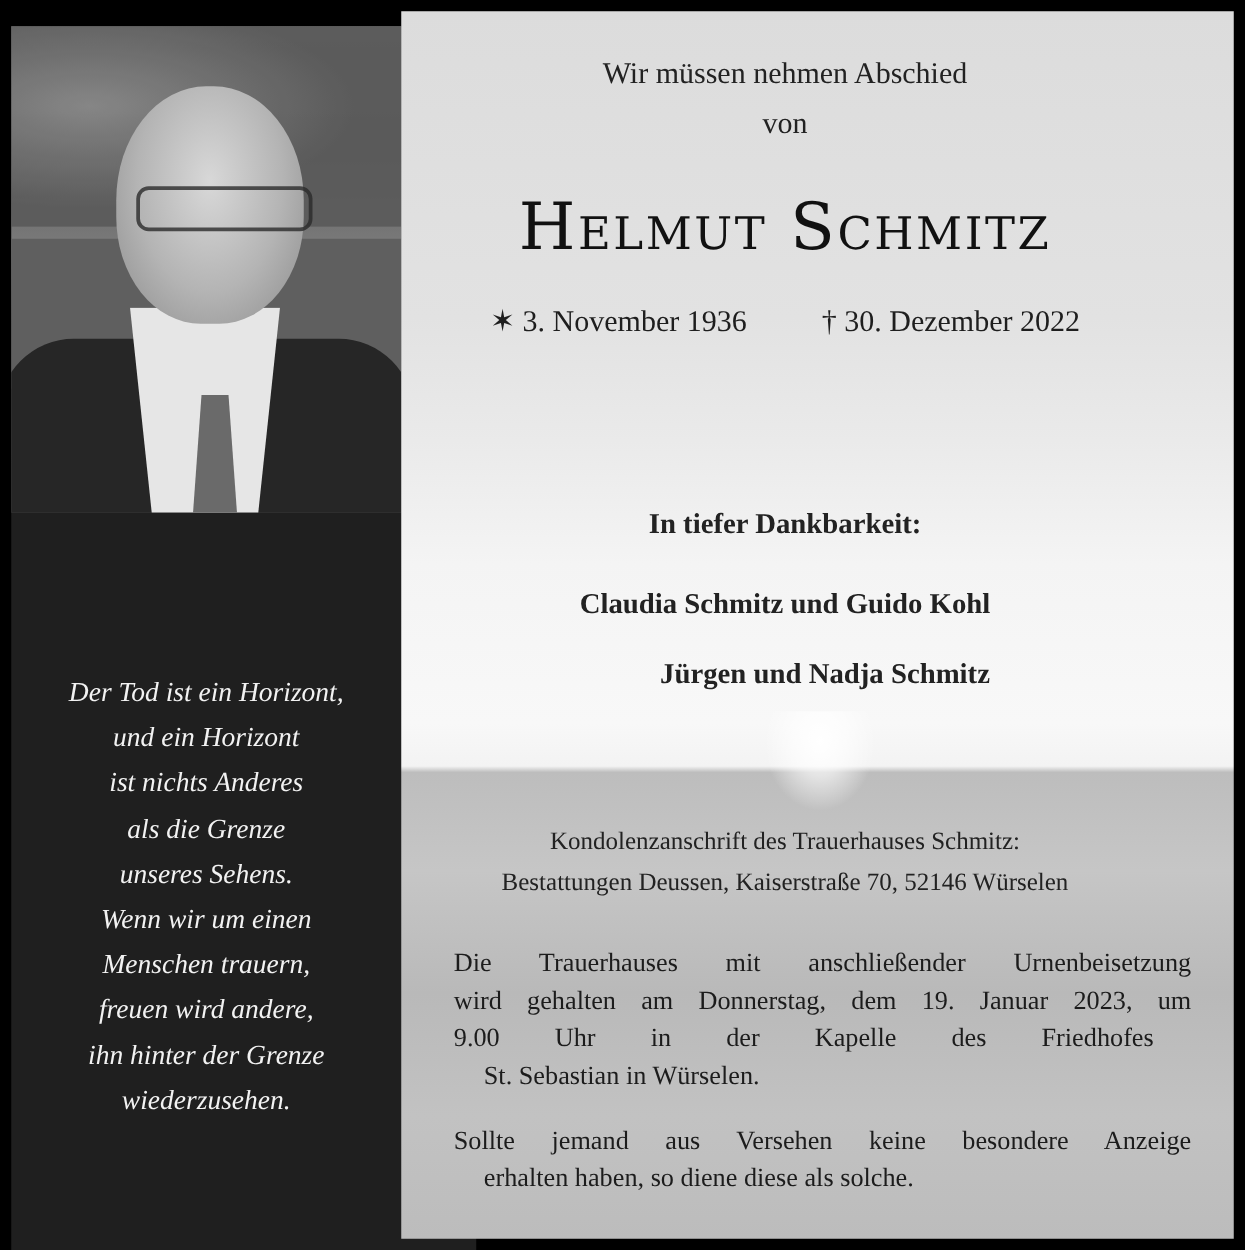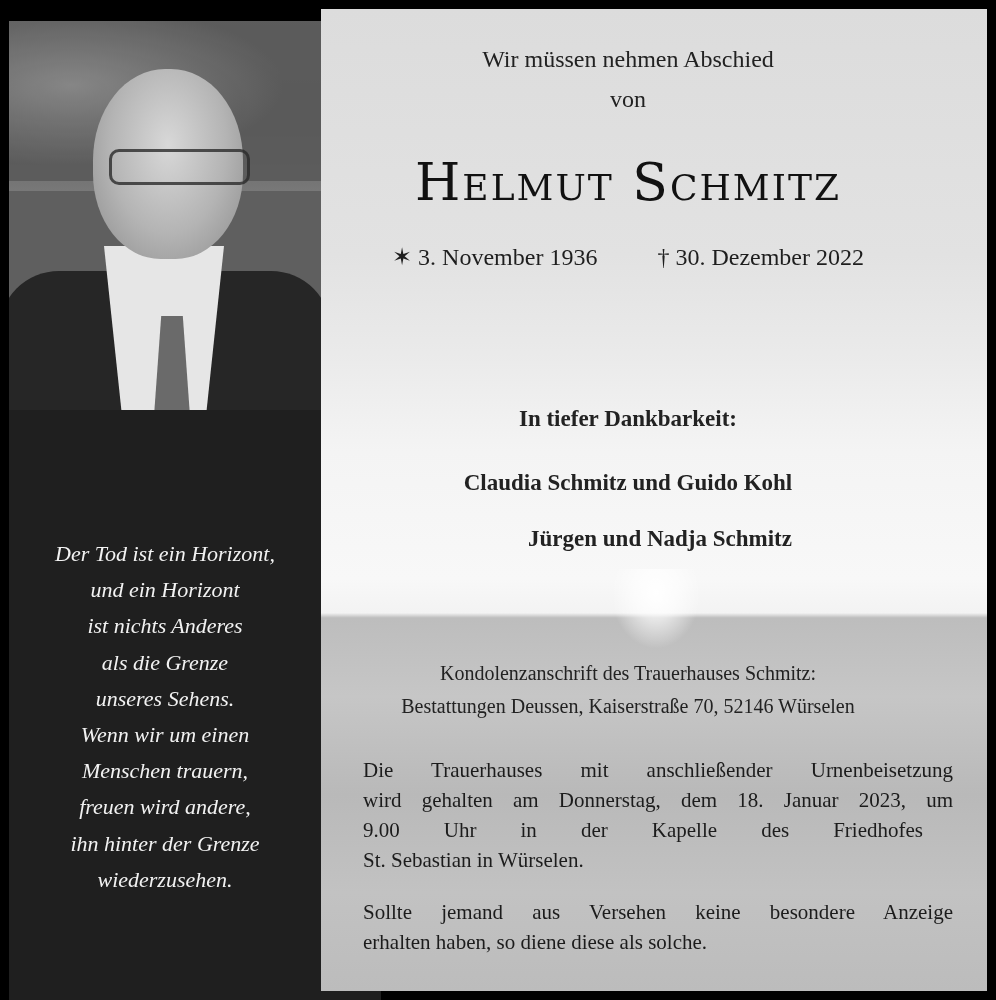--- a/index.html
+++ b/index.html
@@ -49,21 +49,21 @@
   .fam1 { top: 461px; font-size: 23px; font-weight: bold; color: #222; }
   .fam2 { top: 517px; font-size: 23px; font-weight: bold; color: #222; margin-left: 32px; }
   .addr { top: 648px; font-size: 20px; line-height: 33px; color: #222; }
   .para {
     position: absolute; left: 42px; width: 590px; font-size: 21px; line-height: 30px;
     color: #1c1c1c; text-align: justify;
   }
   .p1 { top: 746px; }
   .p2 { top: 888px; }
   .line-j { display: block; text-align: justify; text-align-last: justify; }
-  .line-l { display: block; text-align: left; }
+  .line-l { display: block; text-align: left; margin-left: 24px; }
 </style>
 </head>
 <body>
 
 <div class="frame">
   <div class="left">
     <div class="photo">
       <div class="trees"></div>
       <div class="ground"></div>
       <div class="suit"></div>
@@ -108,21 +108,21 @@
     <div class="c fam1">Claudia Schmitz und Guido Kohl</div>
     <div class="c fam2">Jürgen und Nadja Schmitz</div>
 
     <div class="c addr">
       <div>Kondolenzanschrift des Trauerhauses Schmitz:</div>
       <div>Bestattungen Deussen, Kaiserstraße 70, 52146 Würselen</div>
     </div>
 
     <div class="para p1">
       <span class="line-j">Die Trauerhauses mit anschließender Urnenbeisetzung</span>
-      <span class="line-j">wird gehalten am Donnerstag, dem  18. Januar 2023, um</span>
+      <span class="line-j">wird gehalten am Donnerstag, dem  19. Januar 2023, um</span>
       <span class="line-j" style="width:560px">9.00 Uhr in der Kapelle des Friedhofes</span>
       <span class="line-l">St. Sebastian in Würselen.</span>
     </div>
 
     <div class="para p2">
       <span class="line-j">Sollte jemand aus Versehen keine besondere Anzeige</span>
       <span class="line-l">erhalten haben, so diene diese als solche.</span>
     </div>
   </div>
 </div>

